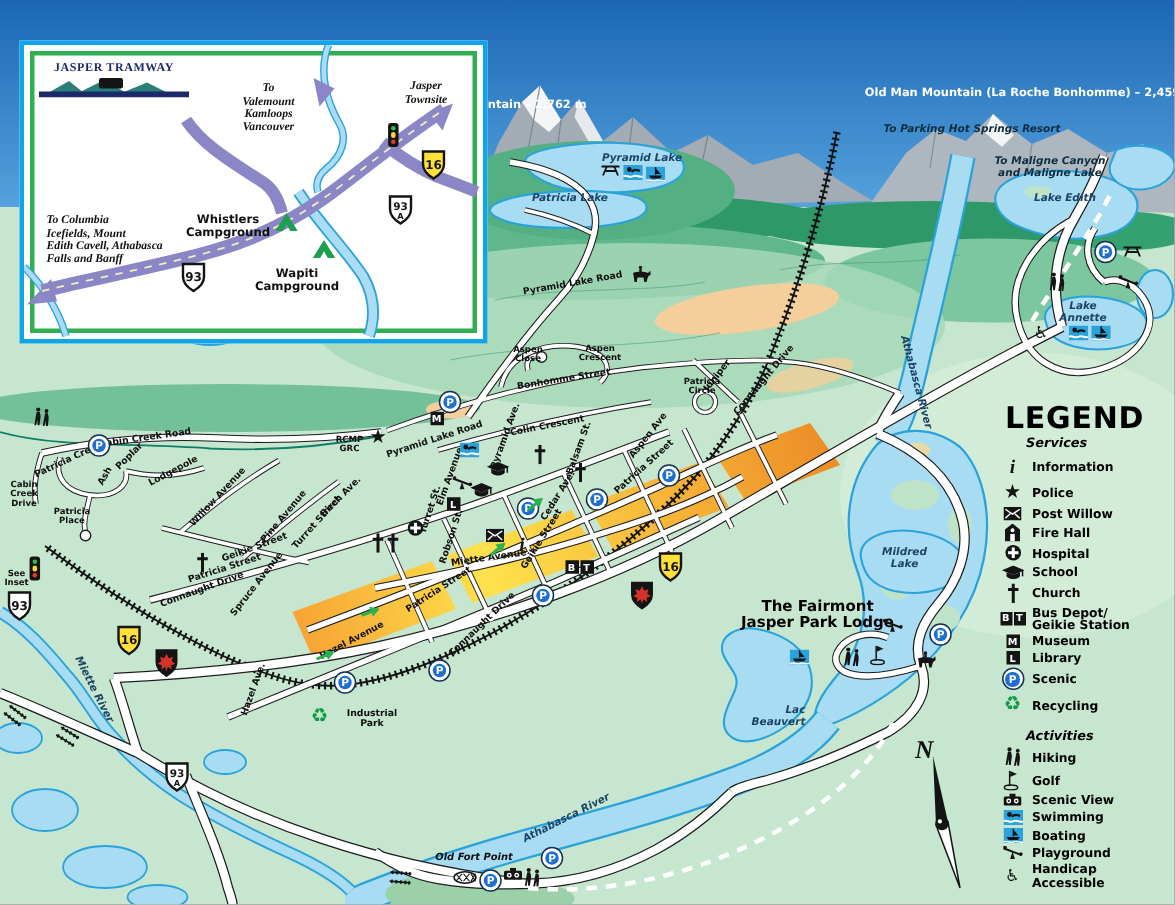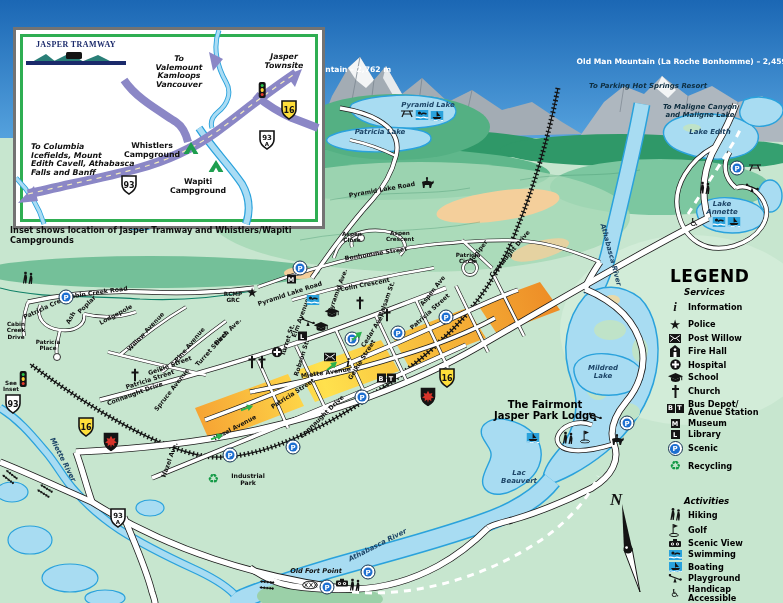--- a/index.html
+++ b/index.html
@@ -10,44 +10,44 @@
   
   .L{position:absolute;white-space:pre;line-height:1.1;text-align:center;pointer-events:none;}
   .L.left{text-align:left;}
   .c-mtn{font-size:7.6px;font-weight:bold;color:#ffffff;}
   .c-dest{font-size:7px;font-weight:bold;font-style:italic;color:#0e2e40;}
   .c-water{font-size:7px;font-weight:bold;font-style:italic;color:#1c4466;}
   .c-road{font-size:6.2px;font-weight:bold;color:#101010;}
   .c-tiny{font-size:5.7px;font-weight:bold;color:#101010;}
   .c-big{font-size:10px;font-weight:bold;color:#000;}
   .c-pit{font-size:6.6px;font-weight:bold;font-style:italic;color:#101010;}
-  .c-insdest{font-size:7.8px;font-weight:bold;font-style:italic;color:#101010;}
+  .c-insdest{font-size:7.8px;font-weight:bold;font-style:italic;color:#101010;font-family:Liberation Serif, serif;}
   .c-inscamp{font-size:7.8px;font-weight:bold;color:#101010;}
   
   .ic{position:absolute;display:flex;align-items:center;justify-content:center;pointer-events:none;line-height:1;}
   .pk{width:13px;height:13px;border-radius:50%;background:#fff;border:1px solid #13314f;display:flex;align-items:center;justify-content:center;}
   .pk span{width:9.6px;height:9.6px;border-radius:50%;background:#1e6fd0;color:#fff;font:bold 7px "DejaVu Sans",sans-serif;display:flex;align-items:center;justify-content:center;}
   .sq{display:inline-flex;width:9px;height:9px;background:#141414;color:#fff;font:bold 6.5px "DejaVu Sans",sans-serif;align-items:center;justify-content:center;margin:0 .5px;}
   .inf{font:italic bold 13px "Liberation Serif",serif;color:#141414;}
   .st{color:#141414;font-size:13px;}
   .rc{color:#149a46;font-size:13px;font-weight:bold;}
   .hc{color:#141414;font-size:11px;}
   .tl{display:inline-flex;flex-direction:column;gap:1.3px;background:#141414;border-radius:2px;padding:1.6px;}
   .tl i{width:3.4px;height:3.4px;border-radius:50%;display:block;}
   .shield{position:absolute;pointer-events:none;}
   
-  #inset{position:absolute;left:13px;top:27px;width:306px;height:196px;background:#fff;border:3px solid #737373;box-shadow:inset 0 0 0 4px #fff,inset 0 0 0 7px #2fae52;}
+  #inset{position:absolute;left:13px;top:27px;width:306px;height:196px;background:#fff;border:3px solid #0ea5e9;box-shadow:inset 0 0 0 4px #fff,inset 0 0 0 7px #2fae52;}
   #inset .inner{position:absolute;left:0;top:0;width:306px;height:196px;}
   #inset-caption{position:absolute;left:10px;top:225px;width:322px;font-size:8.2px;font-weight:bold;color:#0d0d0d;}
   #logo{position:absolute;left:10px;top:9px;width:100px;}
   #logo .lg-title{font:bold 8px "Liberation Serif",serif;letter-spacing:.4px;color:#1b2a6b;text-align:center;background:#fff;padding:1px 0;}
   #logo .diamond{position:absolute;left:32px;top:2px;width:34px;height:34px;background:#2a7f78;transform:rotate(45deg);z-index:-1;border:2px solid #1b2a6b;}
   
   #legend{position:absolute;left:658px;top:266px;width:124px;}
-  #legend .lg-head{font-size:17px;font-weight:bold;letter-spacing:.5px;color:#000;margin-left:12px;}
+  #legend .lg-head{font-size:20px;font-weight:bold;letter-spacing:.5px;color:#000;margin-left:12px;}
   #legend .lg-sub{font-size:8.6px;font-weight:bold;font-style:italic;color:#000;margin-left:26px;margin-top:1px;}
   .lrow{display:flex;align-items:center;gap:4px;margin:2.1px 0 2.1px 8px;}
   .lrow .licon{width:18px;display:flex;align-items:center;justify-content:center;}
   .lrow .ltext{font-size:8.2px;font-weight:bold;color:#000;white-space:pre;line-height:1.05;}
   
   #compass{position:absolute;left:600px;top:490px;width:56px;height:110px;}
   #compass .nlab{position:absolute;left:10px;top:0;font:bold italic 17px "Liberation Serif",serif;color:#111;}
 </style>
 </head>
 <body>
@@ -285,21 +285,21 @@
       <div class="L c-dest" style="left: 648px; top: 87px; transform: translate(-50%, -50%) rotate(0deg);">To Parking Hot Springs Resort</div>
       <div class="L c-dest" style="left: 700px; top: 112px; transform: translate(-50%, -50%) rotate(0deg);">To Maligne Canyon
 and Maligne Lake</div>
       <div class="L c-water" style="left: 428px; top: 106px; transform: translate(-50%, -50%) rotate(0deg);">Pyramid Lake</div>
       <div class="L c-water" style="left: 380px; top: 133px; transform: translate(-50%, -50%) rotate(0deg);">Patricia Lake</div>
       <div class="L c-water" style="left: 710px; top: 133px; transform: translate(-50%, -50%) rotate(0deg);">Lake Edith</div>
       <div class="L c-water" style="left: 722px; top: 209px; transform: translate(-50%, -50%) rotate(0deg);">Lake
 Annette</div>
       <div class="L c-water" style="left: 603px; top: 373px; transform: translate(-50%, -50%) rotate(0deg);">Mildred
 Lake</div>
-      <div class="L c-water" style="left: 519px; top: 478px; transform: translate(-50%, -50%) rotate(0deg);">Lac
+      <div class="L c-water" style="left: 519px; top: 478px; transform: translate(-50%, -50%) rotate(0deg); text-align: right;">Lac
 Beauvert</div>
       <div class="L c-water" style="left: 610px; top: 255px; transform: translate(-50%, -50%) rotate(75deg);">Athabasca River</div>
       <div class="L c-water" style="left: 378px; top: 546px; transform: translate(-50%, -50%) rotate(-27deg);">Athabasca River</div>
       <div class="L c-water" style="left: 62px; top: 460px; transform: translate(-50%, -50%) rotate(63deg);">Miette River</div>
       <div class="L c-big" style="left: 545px; top: 410px; transform: translate(-50%, -50%) rotate(0deg);">The Fairmont
 Jasper Park Lodge</div>
       <div class="L c-pit" style="left: 316px; top: 572px; transform: translate(-50%, -50%) rotate(0deg);">Old Fort Point</div>
       <div class="L c-road" style="left: 248px; top: 480px; transform: translate(-50%, -50%) rotate(0deg);">Industrial
 Park</div>
       <div class="L c-tiny" style="left: 233px; top: 297px; transform: translate(-50%, -50%) rotate(0deg);">RCMP
@@ -843,21 +843,20 @@
           </div>
           <div class="shield" style="left: 113px; top: 155px; transform: translate(-50%, -50%);">
             <svg width="20" height="21" viewBox="0 0 20 21">
               <path d="M3,1.5 H17 V10 C17,15.5 12.5,18 10,19.5 C7.5,18 3,15.5 3,10 Z" fill="#ffffff" stroke="#141414" stroke-width="1.6"></path>
               <text x="10" y="13" text-anchor="middle" font-size="8" font-weight="bold" font-family="DejaVu Sans" fill="#141414">93</text>
             </svg>
           </div>
         </div>
     </div>
   </div>
-  <div id="inset-caption">Inset shows location of Jasper Tramway and Whistlers/Wapiti Campgrounds</div>
 
   <div id="legend">
     <div class="lg-head">LEGEND</div>
     <div class="lg-sub">Services</div>
     <div id="legend-services">
         <div class="lrow">
           <span class="licon">
             <span class="inf">i</span>
           </span>
           <span class="ltext">Information</span>
@@ -913,21 +912,21 @@
             </svg>
           </span>
           <span class="ltext">Church</span>
         </div>
         <div class="lrow">
           <span class="licon">
             <span class="sq">B</span>
             <span class="sq">T</span>
           </span>
           <span class="ltext">Bus Depot/
-Avenue Station</span>
+Geikie Station</span>
         </div>
         <div class="lrow">
           <span class="licon">
             <span class="sq">M</span>
           </span>
           <span class="ltext">Museum</span>
         </div>
         <div class="lrow">
           <span class="licon">
             <span class="sq">L</span>
@@ -942,21 +941,21 @@
           </span>
           <span class="ltext">Scenic</span>
         </div>
         <div class="lrow">
           <span class="licon">
             <span class="rc">♻</span>
           </span>
           <span class="ltext">Recycling</span>
         </div>
       </div>
-    <div class="lg-sub" style="margin-top:23px">Activities</div>
+    <div class="lg-sub" style="margin-top:9px">Activities</div>
     <div id="legend-activities">
         <div class="lrow">
           <span class="licon">
             <svg width="13" height="13" viewBox="0 0 13 13">
               <g fill="#141414">
                 <circle cx="4" cy="1.5" r="1.4"></circle>
                 <path d="M3,3 L5,3 5.6,6 4.8,12 3.6,12 3.4,8 2.6,12 1.4,12 2.4,6 Z"></path>
                 <circle cx="9.5" cy="2.5" r="1.3"></circle>
                 <path d="M8.6,4 L10.4,4 11,7 10.4,12.5 9.2,12.5 9,9 8.2,12.5 7,12.5 8,7 Z"></path>
               </g>

